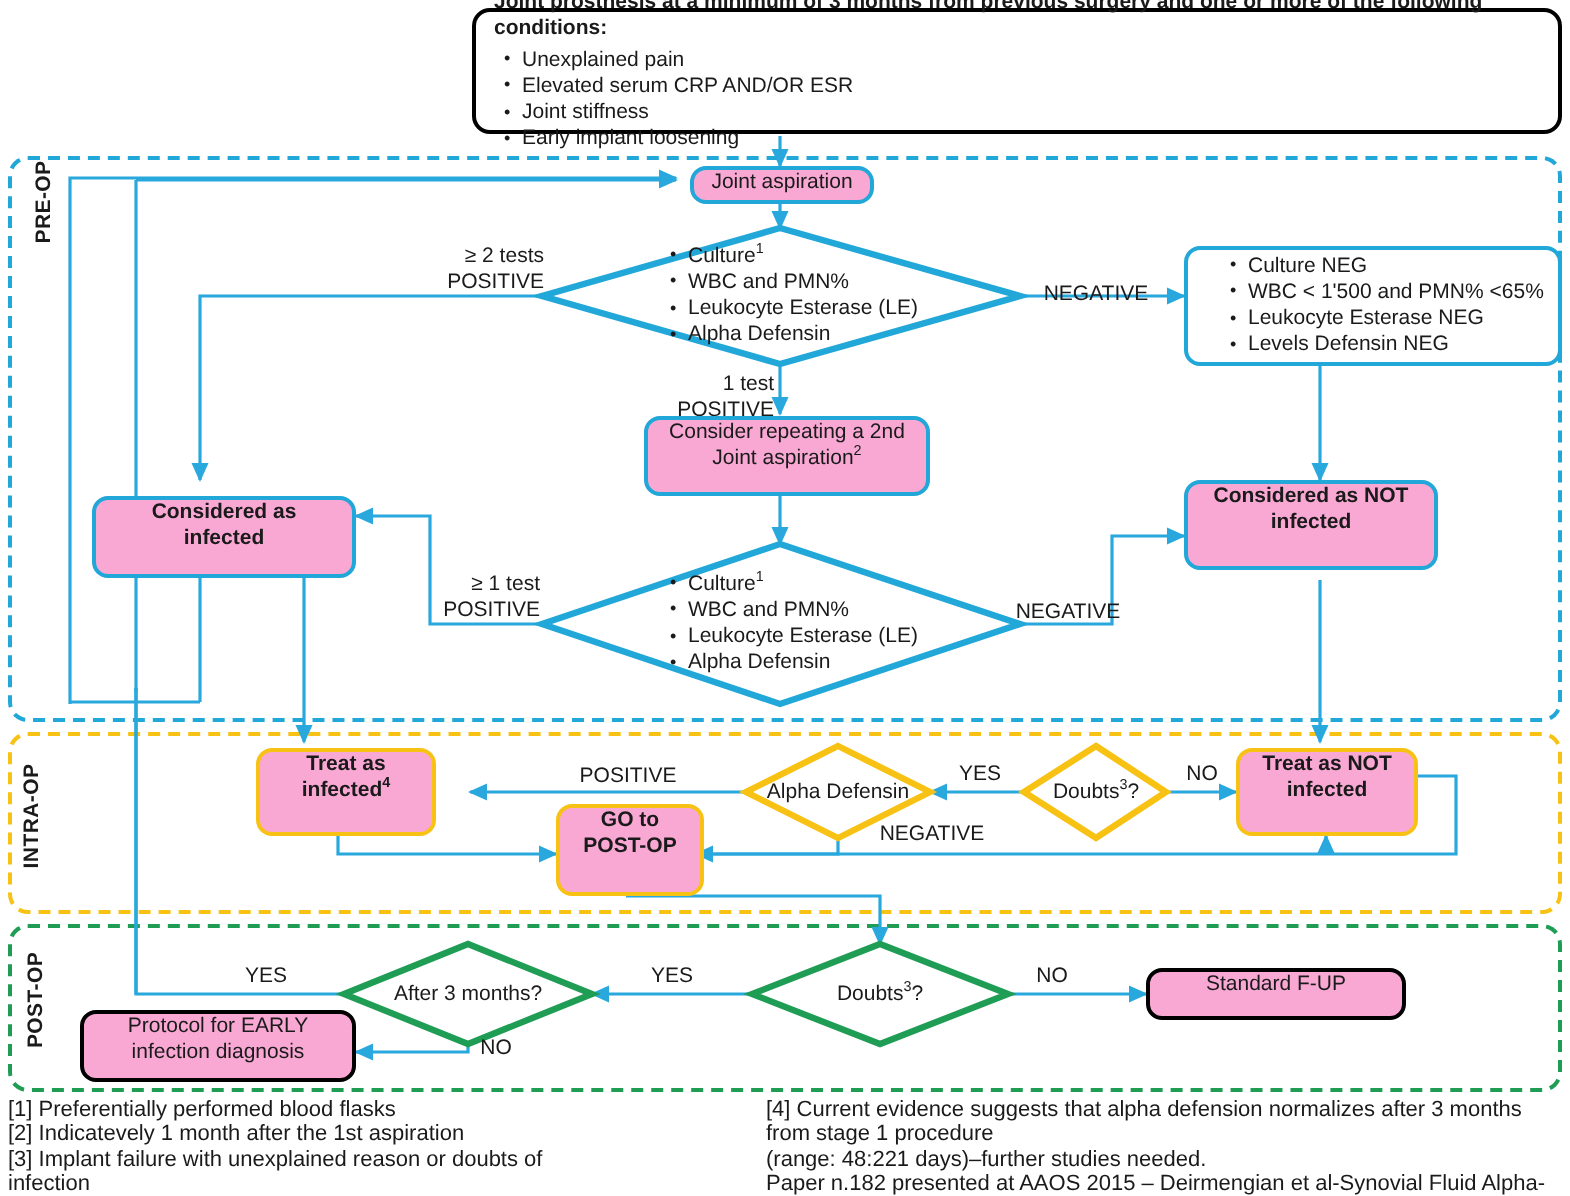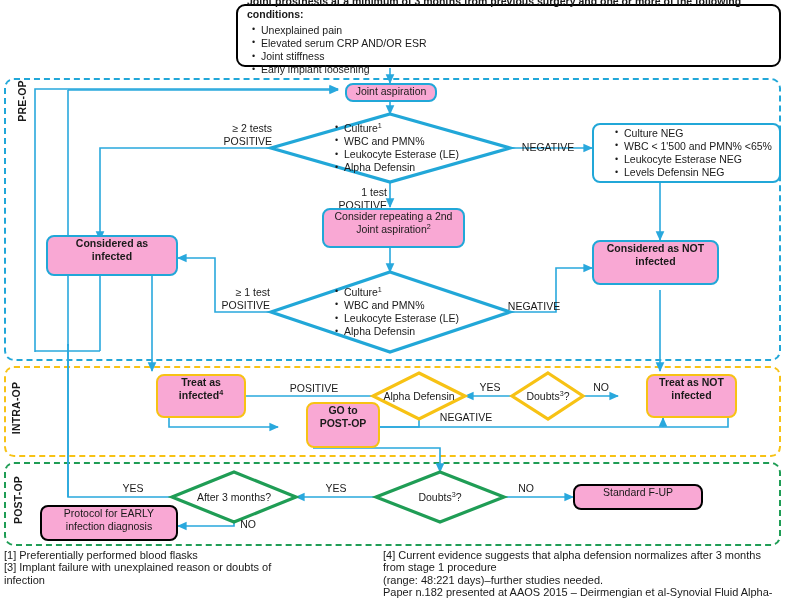--- a/index.html
+++ b/index.html
@@ -73,21 +73,21 @@
   .node {
     border-radius: 8px;
     background: #f9a8d4;
     display: flex;
     align-items: flex-start;
     justify-content: center;
     text-align: center;
     box-sizing: border-box;
   }
   .node-blue { border: 2.5px solid #21a7d8; }
-  .node-yellow { border: 2.8px solid #f7c214; margin-left: 28px; }
+  .node-yellow { border: 2.8px solid #f7c214; }
   .node-black { border: 2.5px solid #000000; }
   .node .label { font-size: 10.5px; line-height: 13px; }
   .node .label.b { font-weight: bold; }
 
   .listnode {
     border-radius: 8px;
     border: 2.5px solid #21a7d8;
     background: #ffffff;
     display: flex;
     align-items: center;
@@ -266,21 +266,21 @@
     <div>POSITIVE</div>
   </div>
 
   <div class="abs elabel" style="left:508px; top:141px; width:80px; text-align:center;">NEGATIVE</div>
 
   <div class="abs elabel" style="left:320px; top:186px; width:67px; text-align:right;">
     <div>1 test</div>
     <div>POSITIVE</div>
   </div>
 
-  <div class="abs node node-blue" style="left:46px; top:235px; width:132px; height:41px;">
+  <div class="abs node node-blue" style="left:46px; top:248px; width:132px; height:41px;">
     <span class="label b">
       <span>Considered as</span><br>
       <span>infected</span>
     </span>
   </div>
 
   <div class="abs node node-blue" style="left:592px; top:240px; width:127px; height:45px;">
     <span class="label b">
       <span>Considered as NOT</span><br>
       <span>infected</span>
@@ -369,20 +369,21 @@
   <div class="abs elabel" style="left:504px; top:482px; width:44px; text-align:center;">NO</div>
 
   <div class="abs elabel" style="left:296px; top:482px; width:80px; text-align:center;">YES</div>
 
   <div class="abs elabel" style="left:94px; top:482px; width:78px; text-align:center;">YES</div>
 
   <div class="abs elabel" style="left:226px; top:518px; width:44px; text-align:center;">NO</div>
 
   <div class="abs foot" style="left:4px; top:549px; width:370px;">
     <div>[1] Preferentially performed blood flasks</div>
+    <div>[2] Indicatevely 1 month after the 1st aspiration</div>
     <div>[3] Implant failure with unexplained reason or doubts of</div>
     <div>infection</div>
   </div>
 
   <div class="abs foot" style="left:383px; top:549px; width:400px;">
     <div>[4] Current evidence suggests that alpha defension normalizes after 3 months from stage 1 procedure</div>
     <div>(range: 48:221 days)–further studies needed.</div>
     <div>Paper n.182 presented at AAOS 2015 – Deirmengian et al-Synovial Fluid Alpha-Defensin Levels</div>
 
   </div>

